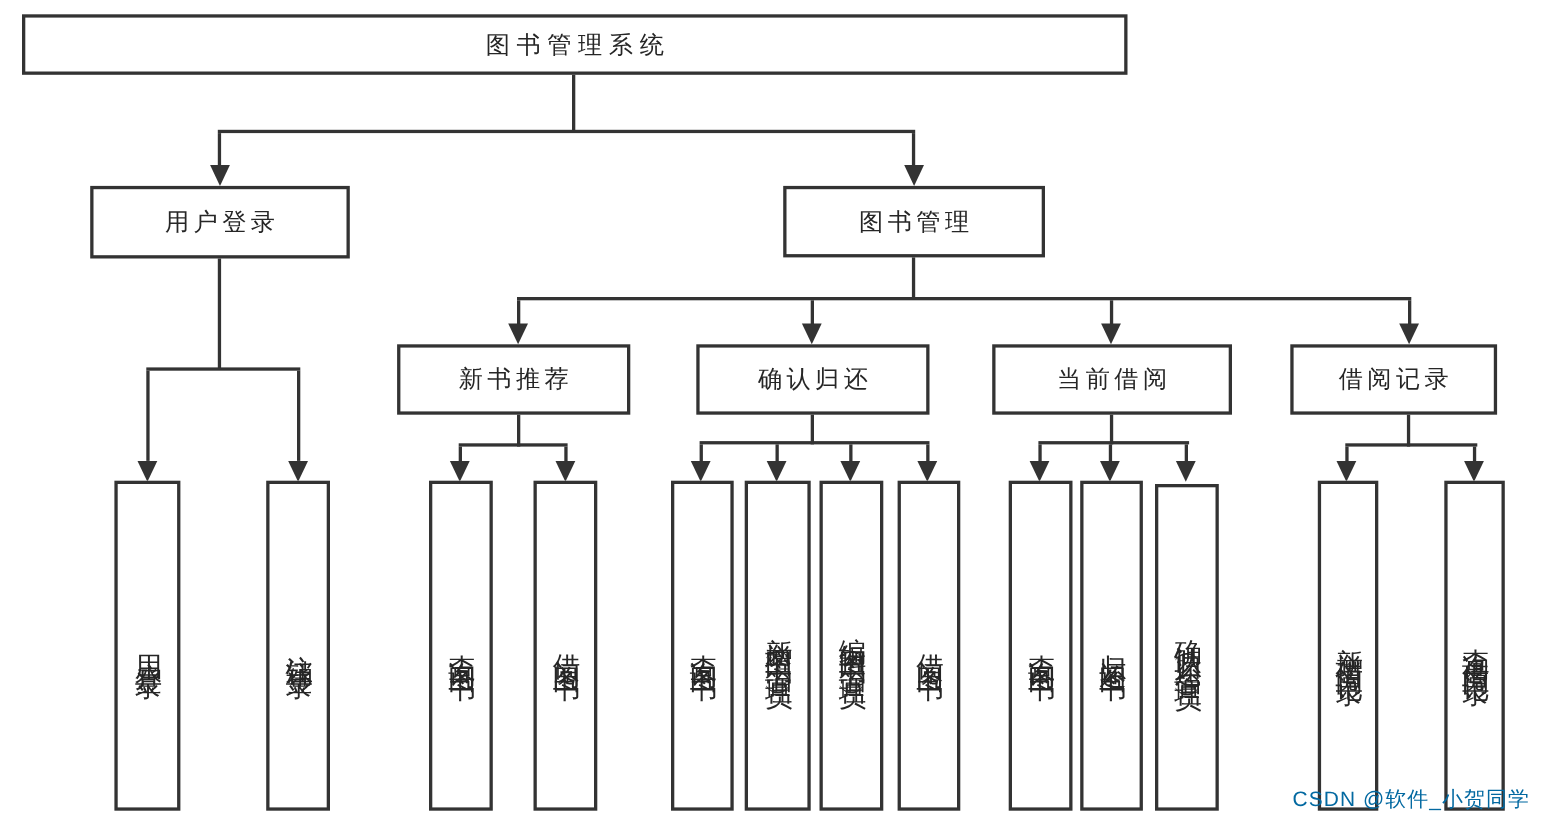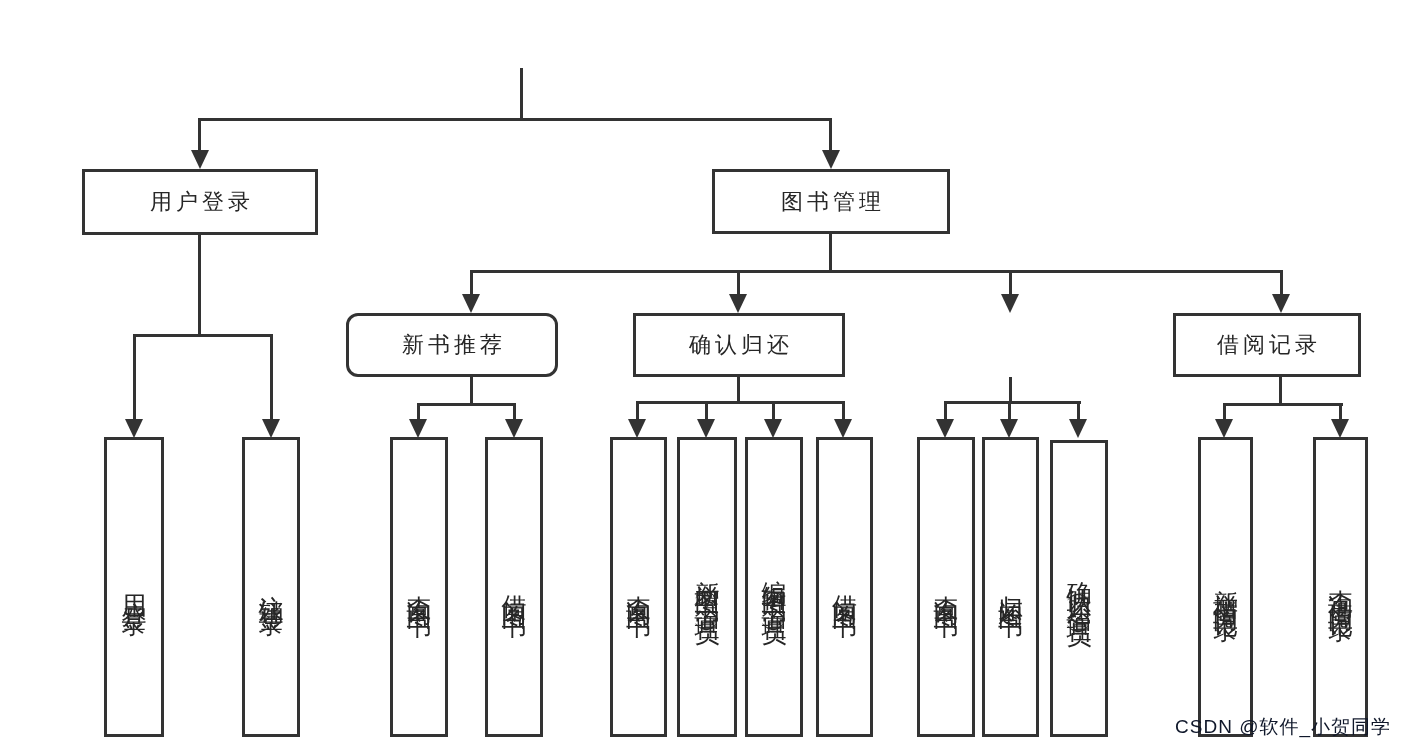--- a/index.html
+++ b/index.html
@@ -41,31 +41,34 @@
     width: 0; height: 0;
     border-left: 9px solid transparent;
     border-right: 9px solid transparent;
     border-top: 19px solid #333333;
   }
   .watermark {
     position: absolute;
     right: 14px;
     top: 714px;
     font-size: 19px;
-    color: #0f172a;
+    color: #0369a1;
     letter-spacing: 1px;
     white-space: nowrap;
     z-index: 5;
   }
 </style>
 </head>
 <body>
 
 <div id="canvas">
 
+  <div class="node" style="left:20px; top:13px; width:1005px; height:55px;">
+    <span class="hlabel root-label">图书管理系统</span>
+  </div>
 
   <div class="ln" style="left:520px; top:68px;  width:3px;  height:52px;"></div>
   <div class="ln" style="left:198px; top:118px; width:634px; height:3px;"></div>
   <div class="ln" style="left:198px; top:121px; width:3px;  height:30px;"></div>
   <div class="ln" style="left:829px; top:121px; width:3px;  height:30px;"></div>
   <div class="ar" style="left:191px; top:150px;"></div>
   <div class="ar" style="left:822px; top:150px;"></div>
 
   <div class="node" style="left:82px; top:169px; width:236px; height:66px;">
     <span class="hlabel">用户登录</span>
@@ -85,25 +88,28 @@
   <div class="ln" style="left:470px;  top:270px; width:813px; height:3px;"></div>
   <div class="ln" style="left:470px;  top:273px; width:3px;   height:22px;"></div>
   <div class="ln" style="left:737px;  top:273px; width:3px;   height:22px;"></div>
   <div class="ln" style="left:1009px; top:273px; width:3px;   height:22px;"></div>
   <div class="ln" style="left:1280px; top:273px; width:3px;   height:22px;"></div>
   <div class="ar" style="left:462px;  top:294px;"></div>
   <div class="ar" style="left:729px;  top:294px;"></div>
   <div class="ar" style="left:1001px; top:294px;"></div>
   <div class="ar" style="left:1272px; top:294px;"></div>
 
-  <div class="node" style="left:346px; top:313px; width:212px; height:64px;border-radius:12px;">
+  <div class="node" style="left:361px; top:313px; width:212px; height:64px;">
     <span class="hlabel">新书推荐</span>
   </div>
   <div class="node" style="left:633px; top:313px; width:212px; height:64px;">
     <span class="hlabel">确认归还</span>
+  </div>
+  <div class="node" style="left:902px; top:313px; width:218px; height:64px;">
+    <span class="hlabel">当前借阅</span>
   </div>
   <div class="node" style="left:1173px; top:313px; width:188px; height:64px;">
     <span class="hlabel">借阅记录</span>
   </div>
 
   <div class="ln" style="left:470px; top:377px; width:3px;  height:29px;"></div>
   <div class="ln" style="left:417px; top:403px; width:99px; height:3px;"></div>
   <div class="ln" style="left:417px; top:406px; width:3px;  height:14px;"></div>
   <div class="ln" style="left:513px; top:406px; width:3px;  height:14px;"></div>
   <div class="ar" style="left:409px; top:419px;"></div>

